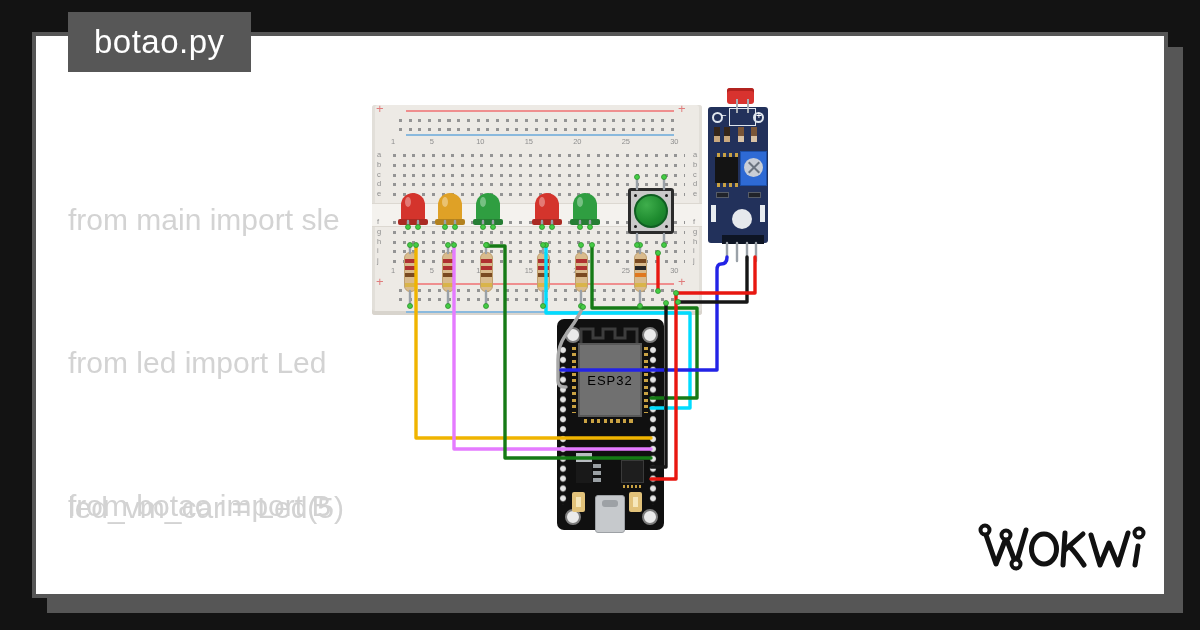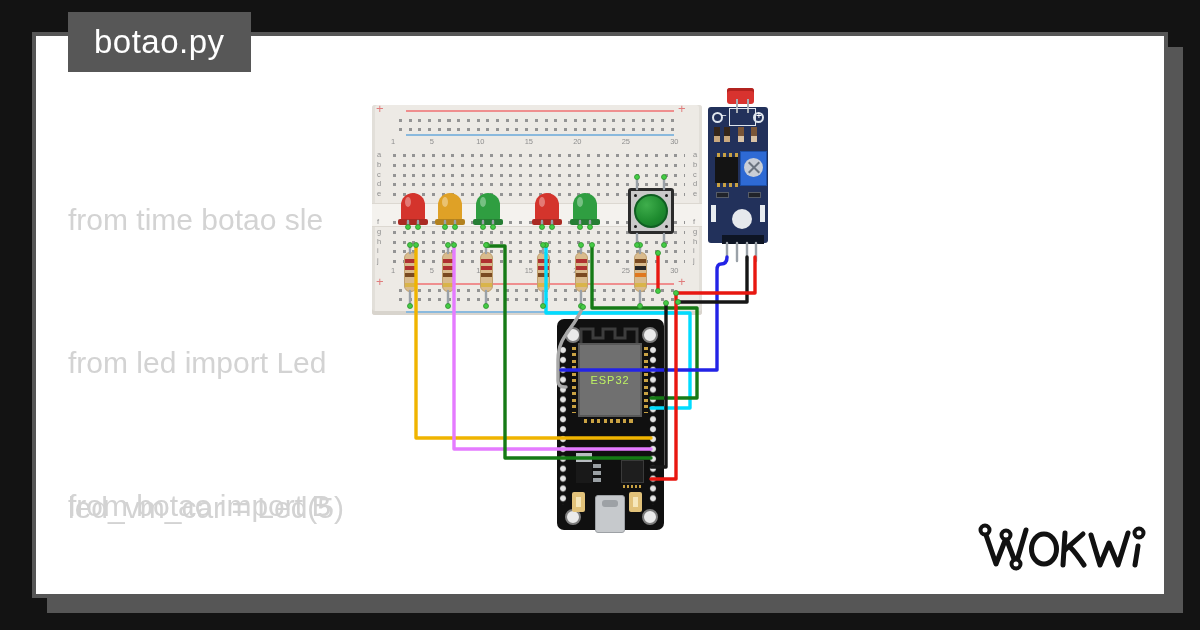--- a/index.html
+++ b/index.html
@@ -59,21 +59,21 @@
   .pushbutton .pin{position:absolute;width:3px;height:3px;background:#1a1a1a;border-radius:50%;}
 
   
   .esp32{position:absolute;left:557px;top:319px;width:107px;height:211px;z-index:2;
     background:#101010;border-radius:7px;}
   .hole{position:absolute;width:12px;height:12px;border-radius:50%;
     background:#eaeaea;border:2px solid #7d7d7d;box-sizing:content-box;}
   .esp-chip{position:absolute;left:21px;top:24px;width:64px;height:74px;
     background:#707070;border:2px solid #585858;box-sizing:border-box;
     display:flex;align-items:center;justify-content:center;}
-  .esp-chip span{color:#bef264;font-size:11px;letter-spacing:1px;}
+  .esp-chip span{color:#000000;font-size:13px;letter-spacing:1px;}
   .pad{position:absolute;background:repeating-linear-gradient(180deg,#c9a243 0 3px,transparent 3px 6.5px);}
   .pad.h{background:repeating-linear-gradient(90deg,#c9a243 0 3px,transparent 3px 6.5px);}
   .pincol{position:absolute;top:26px;width:10px;height:160px;
     background:radial-gradient(circle at 5px 5px,#e4e4e4 2.4px,#6e6e6e 3.1px,transparent 3.6px);
     background-size:10px 9.9px;}
   .esp-reg-tab{position:absolute;left:19px;top:134px;width:16px;height:9px;background:#b9bdc1;}
   .esp-reg{position:absolute;left:19px;top:143px;width:16px;height:21px;background:#191919;}
   .esp-reg-legs{position:absolute;left:36px;top:145px;width:8px;height:18px;
     background:repeating-linear-gradient(180deg,#9aa0a4 0 4px,transparent 4px 7px);}
   .esp-qfn{position:absolute;left:64px;top:141px;width:21px;height:21px;background:#1e1e1e;border:1px solid #3a3a3a;}
@@ -116,21 +116,21 @@
   .sr{position:absolute;width:1px;height:1px;overflow:hidden;clip:rect(0 0 0 0);}
 </style>
 </head>
 <body>
 
 <div class="card"></div>
 
 <div class="filename-box">botao.py</div>
 
 <div class="code-block b1">
-  <div>from time botao sle</div>
+  <div>from main import sle</div>
   <div>from led import Led</div>
   <div>from botao import B</div>
   <div>from ldr import Ldr</div>
 </div>
 <div class="code-block b2">
   <div>led_vm_car = Led(5)</div>
   <div>led_vd_car = Led(15)</div>
   
 </div>
 

